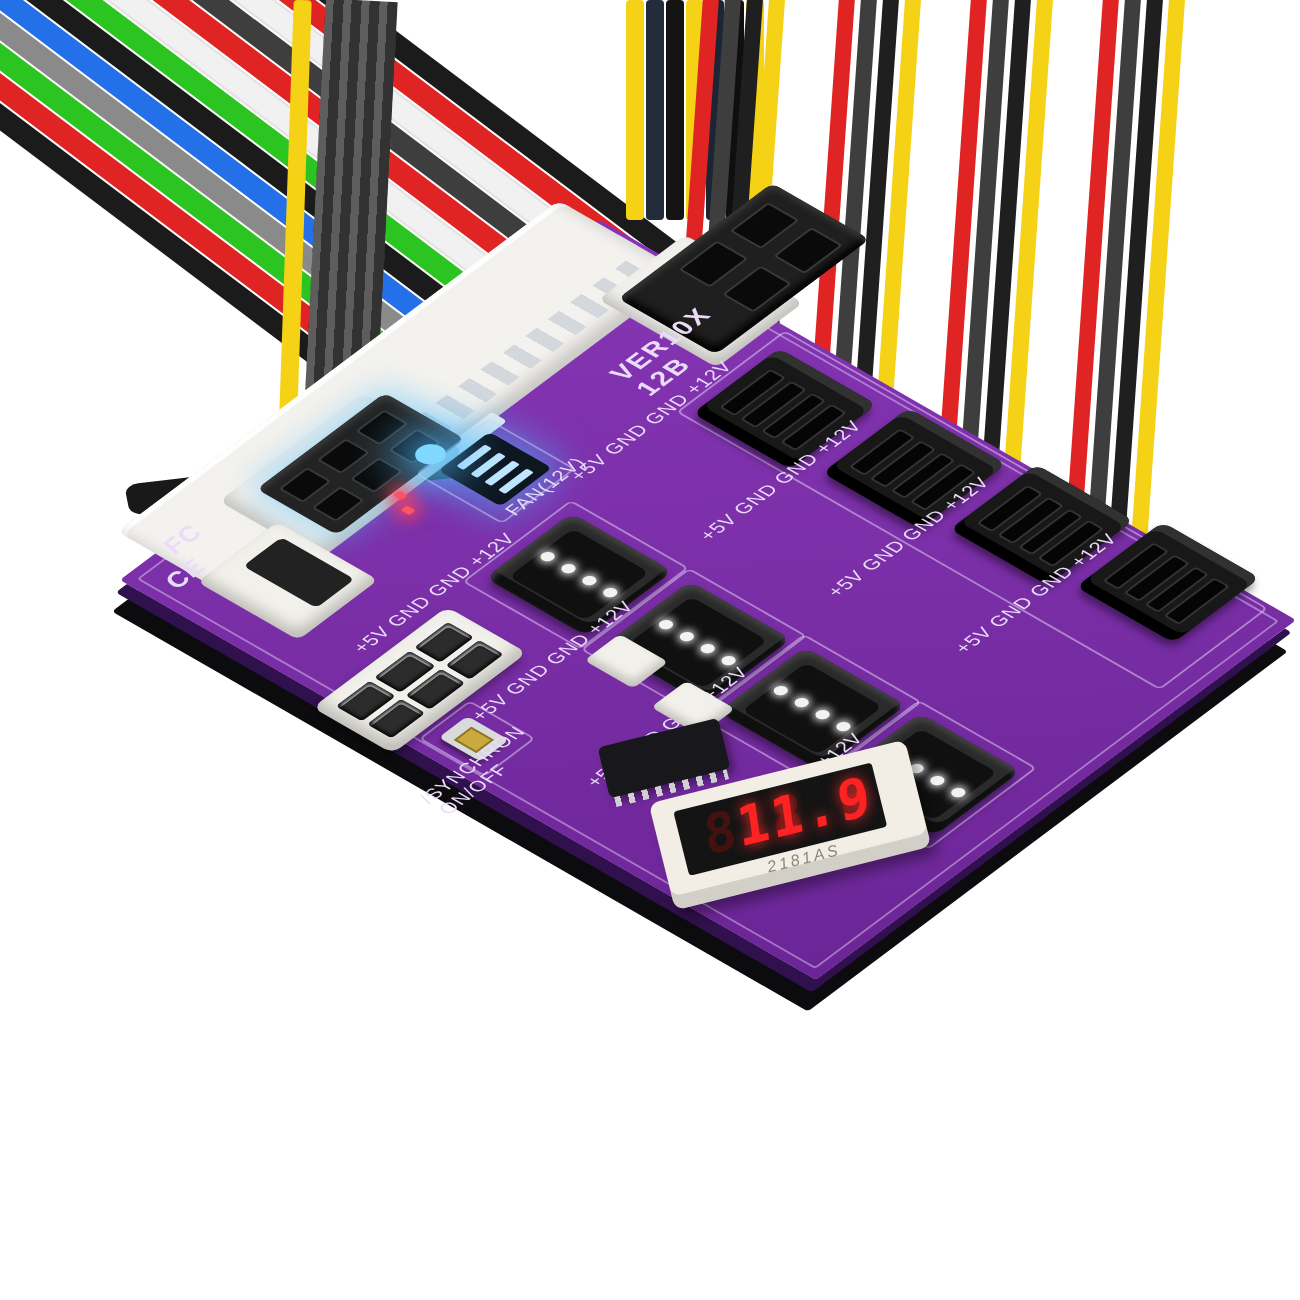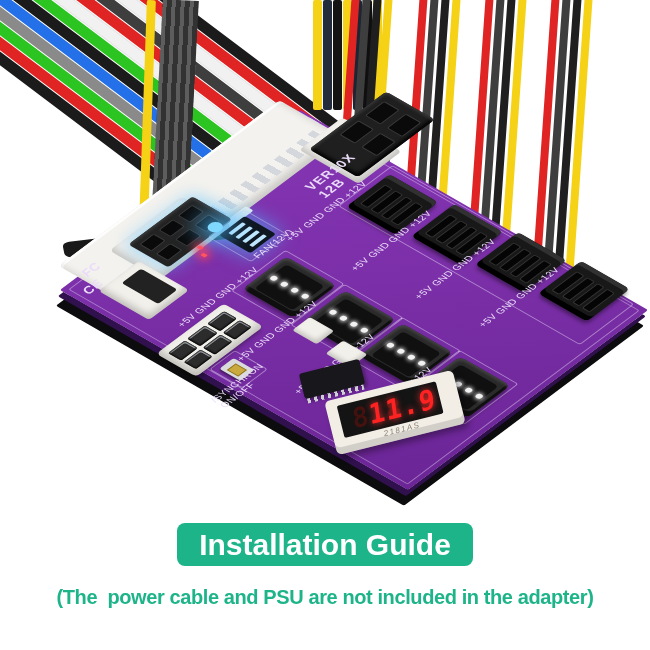--- a/index.html
+++ b/index.html
@@ -348,16 +348,14 @@
 
   <div class="ic-chip"></div>
   <div class="display-module">
     <div class="display-face">
       <span class="seg ghost">8.8.8</span>
       <span class="seg lit">11.9</span>
     </div>
     <span class="part-no">2181AS</span>
   </div>
 
-  <div class="banner">Installation Guide</div>
-  <div class="caption">(The  power cable and PSU are not included in the adapter)</div>
 
 </div>
 
 </body></html>

